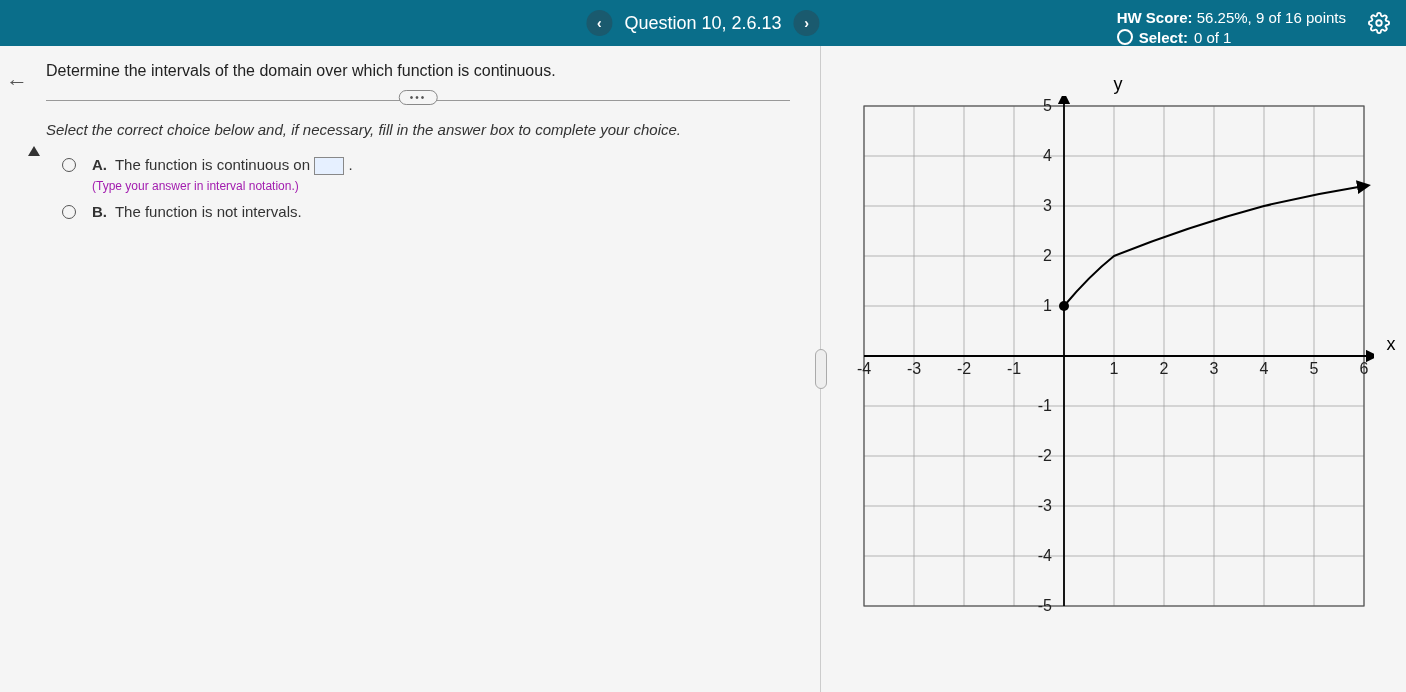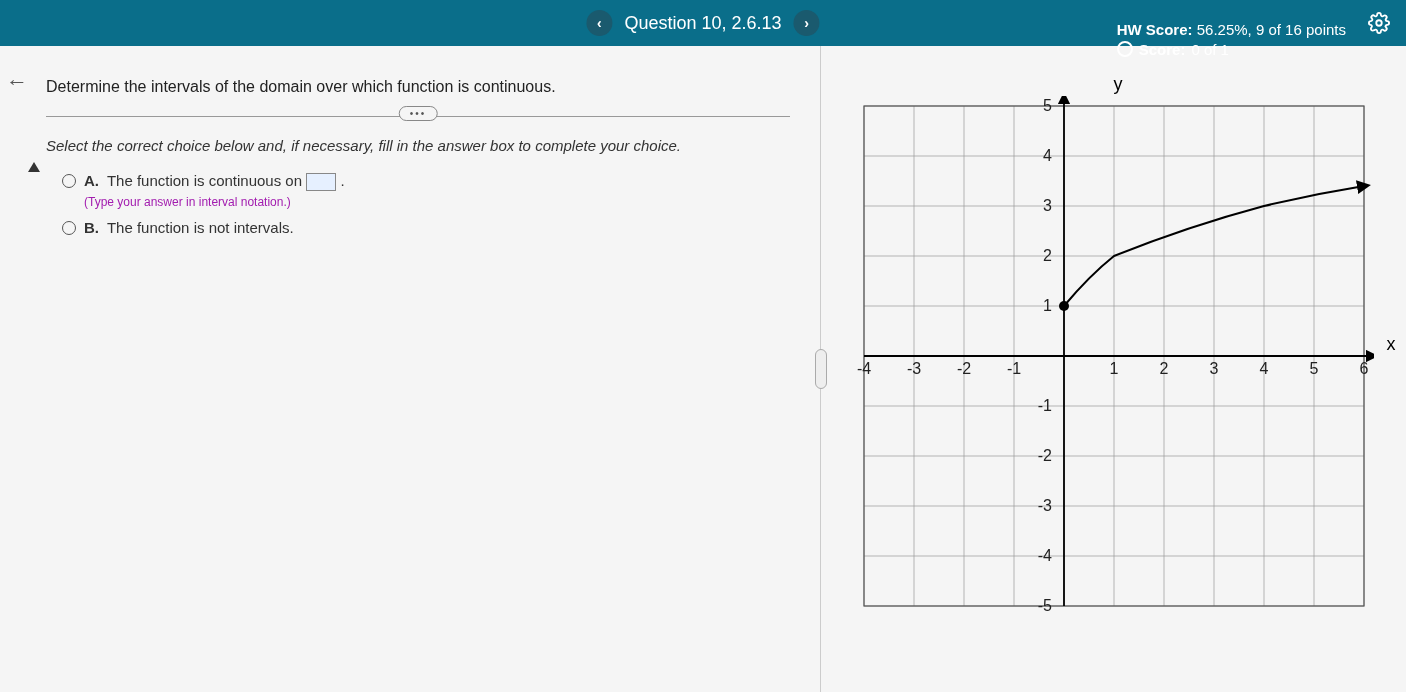--- a/index.html
+++ b/index.html
@@ -40,21 +40,21 @@
       font-weight: bold;
       cursor: pointer;
     }
     .question-title {
       font-size: 18px;
       font-weight: normal;
     }
     .score-block {
       position: absolute;
       right: 60px;
-      top: 20px;
+      top: 8px;
       font-size: 15px;
       line-height: 1.3;
     }
     .score-line1 { }
     .score-line2 { display: flex; align-items: center; gap: 6px; }
     .open-circle {
       width: 16px; height: 16px; border: 2px solid white; border-radius: 50%;
       display: inline-block;
     }
     .gear {
@@ -75,21 +75,20 @@
       top: 20px;
       font-size: 22px;
       color: #555;
       cursor: pointer;
     }
     .left-pane {
       width: 820px;
       padding: 16px 30px 6px 46px;
       color: #333;
       position: relative;
-      margin-top: 16px;
     }
     .prompt {
       font-size: 16px;
       color: #222;
       margin-bottom: 20px;
     }
     .divider-wrap {
       position: relative;
       margin: 20px 0;
     }
@@ -114,21 +113,21 @@
     .instruction {
       font-size: 15px;
       margin: 18px 0;
       font-style: italic;
     }
     .choice {
       font-size: 15px;
       margin: 10px 0 10px 16px;
       display: flex;
       align-items: flex-start;
-      gap: 8px;
+      gap: 16px;
     }
     .radio {
       width: 14px; height: 14px; border: 1.5px solid #555; border-radius: 50%;
       flex-shrink: 0; margin-top: 2px; cursor: pointer;
     }
     .choice-label { font-weight: bold; margin-right: 4px; }
     .choice-body { flex: 1; }
     .answer-input {
       width: 30px; height: 18px; border: 1px solid #888; background: #e6f0ff;
       display: inline-block; vertical-align: middle;
@@ -194,21 +193,21 @@
       <span>›</span>
     </div>
   </div>
   <div class="score-block">
     <div class="score-line1">
       <b>HW Score:</b>
       <span>56.25%, 9 of 16 points</span>
     </div>
     <div class="score-line2">
       <span class="open-circle"></span>
-      <b>Score:</b>
+      <b>Select:</b>
       <span>0 of 1</span>
     </div>
   </div>
   <div class="gear">
     <svg width="22" height="22" viewBox="0 0 24 24" fill="none" stroke="white" stroke-width="2">
       <circle cx="12" cy="12" r="3"></circle>
       <path d="M19.4 15a1.7 1.7 0 0 0 .34 1.87l.06.06a2 2 0 1 1-2.83 2.83l-.06-.06a1.7 1.7 0 0 0-1.87-.34 1.7 1.7 0 0 0-1 1.56V21a2 2 0 1 1-4 0v-.09a1.7 1.7 0 0 0-1-1.56 1.7 1.7 0 0 0-1.87.34l-.6.06a2 2 0 1 1-2.83-2.83l.06-.06a1.7 1.7 0 0 0 .34-1.87 1.7 1.7 0 0 0-1.56-1H3a2 2 0 1 1 0-4h.09a1.7 1.7 0 0 0 1.56-1 1.7 1.7 0 0 0-.34-1.87l-.06-.06a2 2 0 1 1 2.83-2.83l.06.06a1.7 1.7 0 0 0 1.87.34H9a1.7 1.7 0 0 0 1-1.56V3a2 2 0 1 1 4 0v.09a1.7 1.7 0 0 0 1 1.56 1.7 1.7 0 0 0 1.87-.34l.06-.06a2 2 0 1 1 2.83 2.83l-.06.06a1.7 1.7 0 0 0-.34 1.87V9a1.7 1.7 0 0 0 1.56 1H21a2 2 0 1 1 0 4h-.09a1.7 1.7 0 0 0-1.56 1z"></path>
     </svg>
   </div>
 </div>

